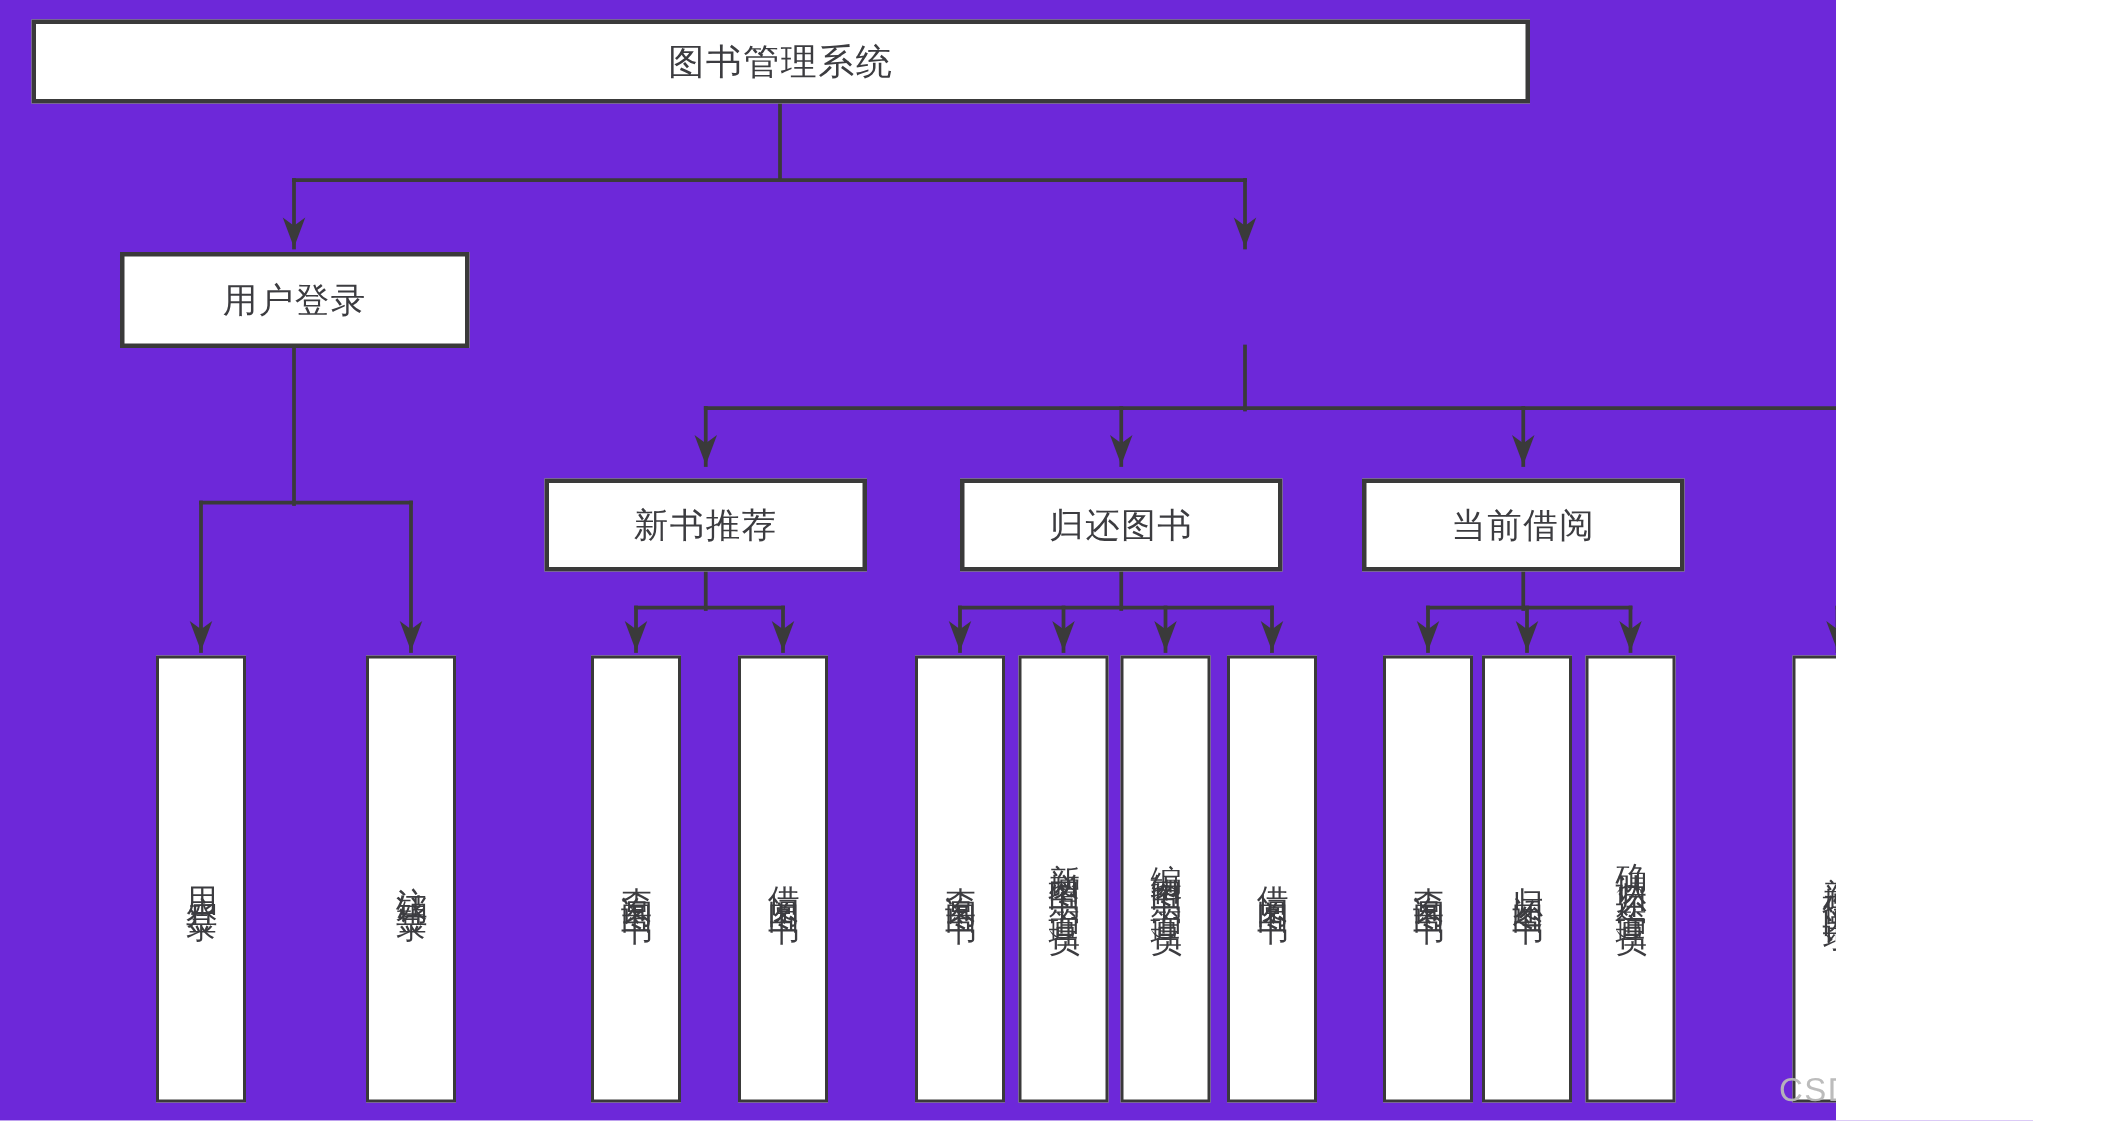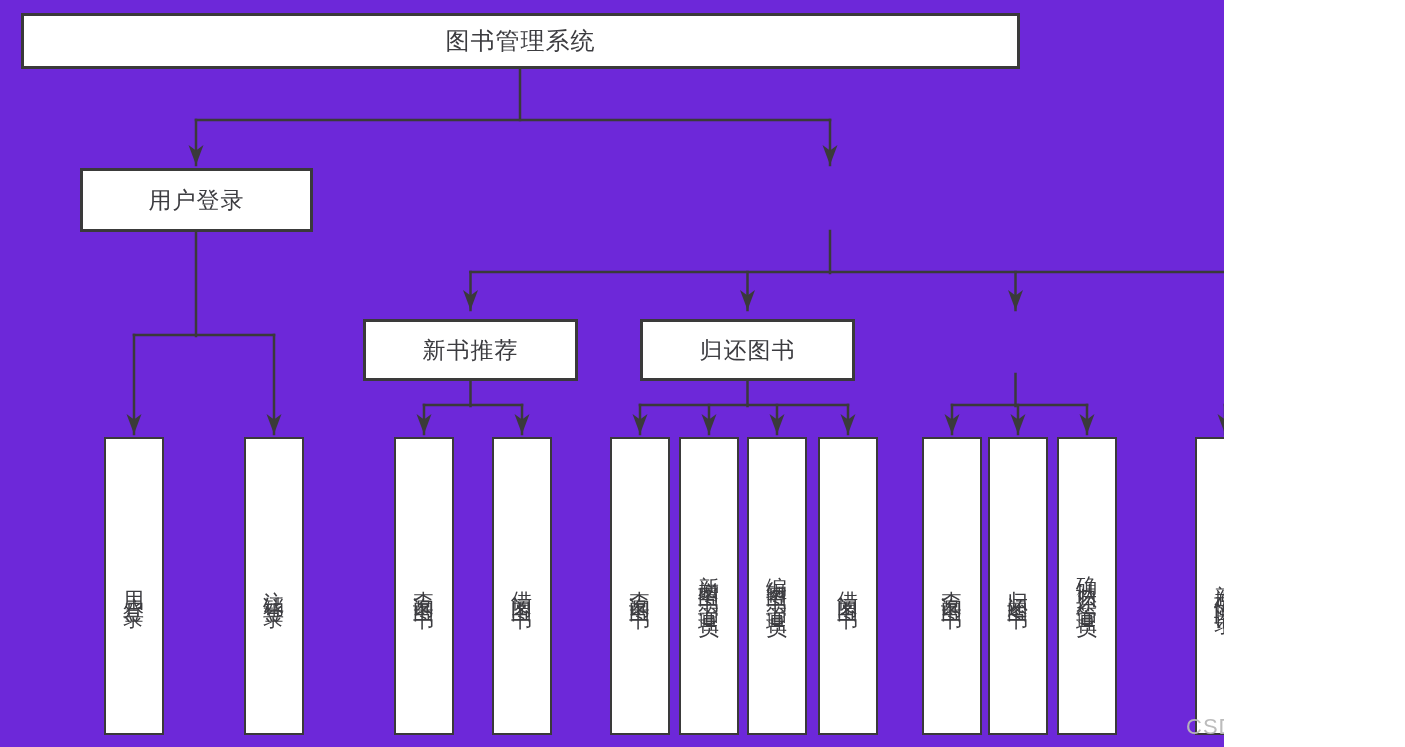--- a/index.html
+++ b/index.html
@@ -122,20 +122,23 @@
   <div class="node l2" style="left:80px;top:168px;width:233px;height:64px">
     <span class="hlabel">用户登录</span>
   </div>
 
   <div class="node l3" style="left:363px">
     <span class="hlabel">新书推荐</span>
   </div>
   <div class="node l3" style="left:640px">
     <span class="hlabel">归还图书</span>
   </div>
+  <div class="node l3" style="left:908px">
+    <span class="hlabel">当前借阅</span>
+  </div>
 
   <div class="node leaf" style="left:104px">
     <span class="vlabel">用户登录</span>
   </div>
   <div class="node leaf" style="left:244px">
     <span class="vlabel">注销登录</span>
   </div>
 
   <div class="node leaf" style="left:394px">
     <span class="vlabel">查询图书</span>

